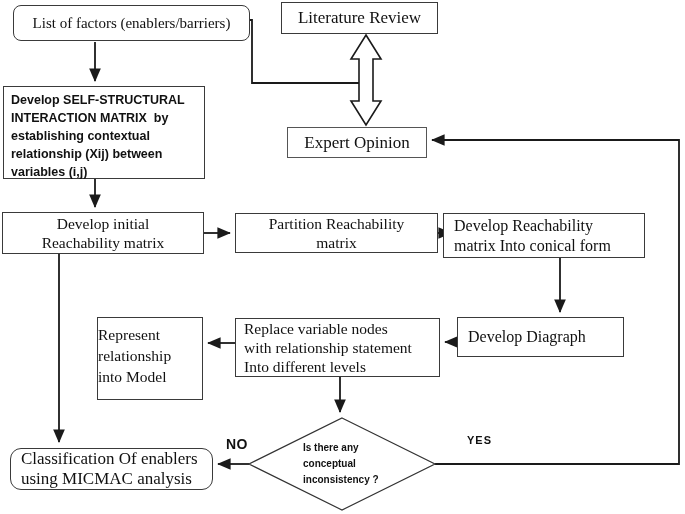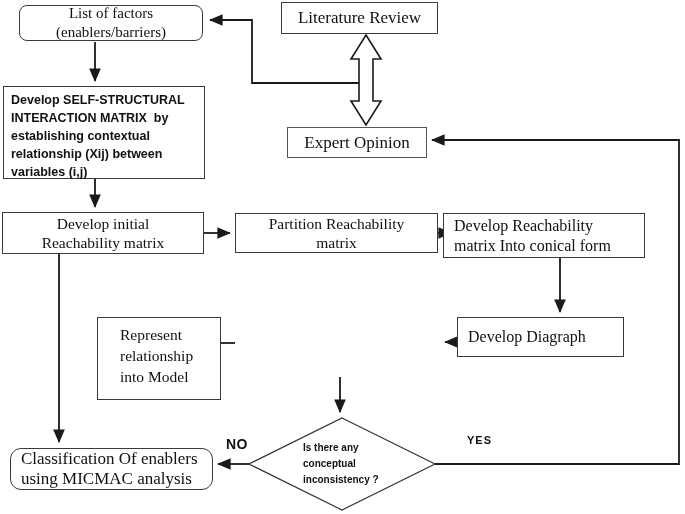--- a/index.html
+++ b/index.html
@@ -93,21 +93,21 @@
 
     <path d="M249,464 H218" fill="none" stroke="#1a1a1a" stroke-width="1.8" marker-end="url(#arrow)"></path>
 
     <path d="M435,464 H679 V140 H432" fill="none" stroke="#1a1a1a" stroke-width="1.8" marker-end="url(#arrow)"></path>
 
     <polygon points="366,35 381,59 373,59 373,101 381,101 366,125 351,101 359,101 359,59 351,59" fill="#ffffff" stroke="#1a1a1a" stroke-width="1.6"></polygon>
 
     <polygon points="342,418 435,464 342,510 249,464" fill="#ffffff" stroke="#333333" stroke-width="1.2"></polygon>
   </svg>
 
-  <div class="node center serif15" style="left:19px;top:5px;width:184px;height:36px;border-radius:8px;">
+  <div class="node center serif15" style="left:13px;top:5px;width:237px;height:36px;border-radius:8px;">
     <div class="lbl">List of factors (enablers/barriers)</div>
   </div>
 
   <div class="node center serif17" style="left:281px;top:2px;width:157px;height:32px;">
     <div class="lbl">Literature Review</div>
   </div>
 
   <div class="node boldsans ssim" style="left:3px;top:86px;width:202px;height:93px;">
     <div class="lbl">Develop SELF-STRUCTURAL
 INTERACTION MATRIX  by
@@ -132,22 +132,27 @@
 
   <div class="node leftpad serif16" style="left:443px;top:213px;width:202px;height:45px;">
     <div class="lbl">Develop Reachability
 matrix Into conical form</div>
   </div>
 
   <div class="node leftpad serif16" style="left:457px;top:317px;width:167px;height:40px;">
     <div class="lbl">Develop Diagraph</div>
   </div>
 
+  <div class="node leftpad serif155 replace-lh" style="left:235px;top:318px;width:205px;height:59px;padding-left:8px;">
+    <div class="lbl">Replace variable nodes
+with relationship statement
+Into different levels</div>
+  </div>
 
-  <div class="node leftpad serif155 topalign rep-lh" style="left:97px;top:317px;width:124px;height:83px;padding-left:22px;">
+  <div class="node leftpad serif155 topalign rep-lh" style="left:97px;top:317px;width:106px;height:83px;padding-left:0;">
     <div class="lbl">Represent
 relationship
 into Model</div>
   </div>
 
   <div class="node leftpad serif17 cls-lh" style="left:10px;top:448px;width:203px;height:42px;">
     <div class="lbl">Classification Of enablers
 using MICMAC analysis</div>
   </div>
 

